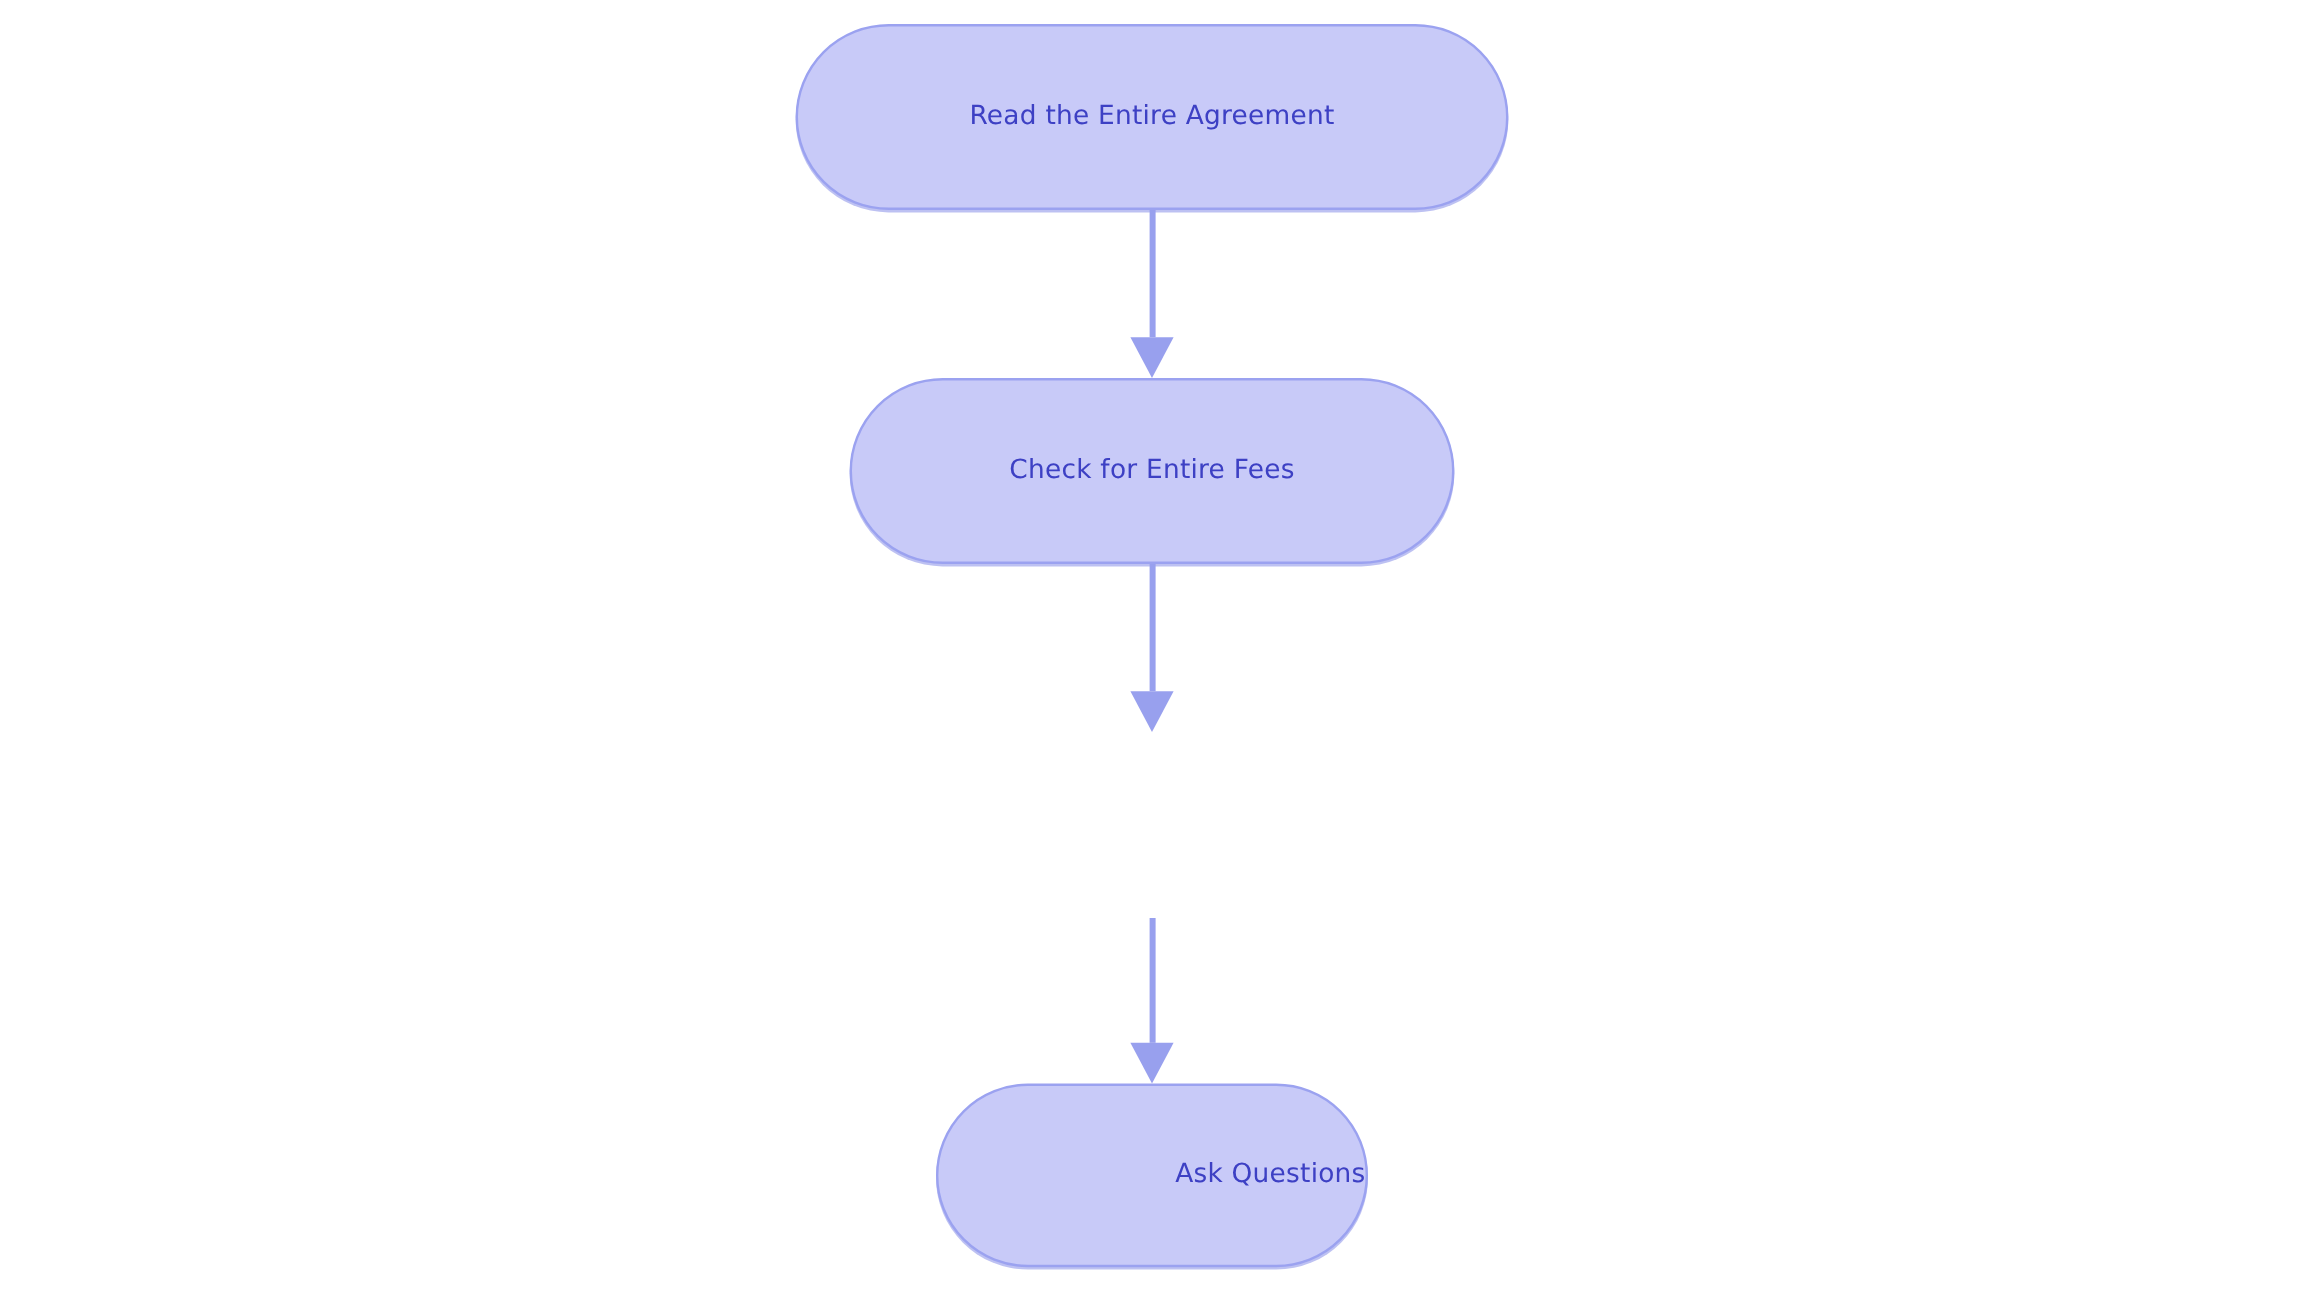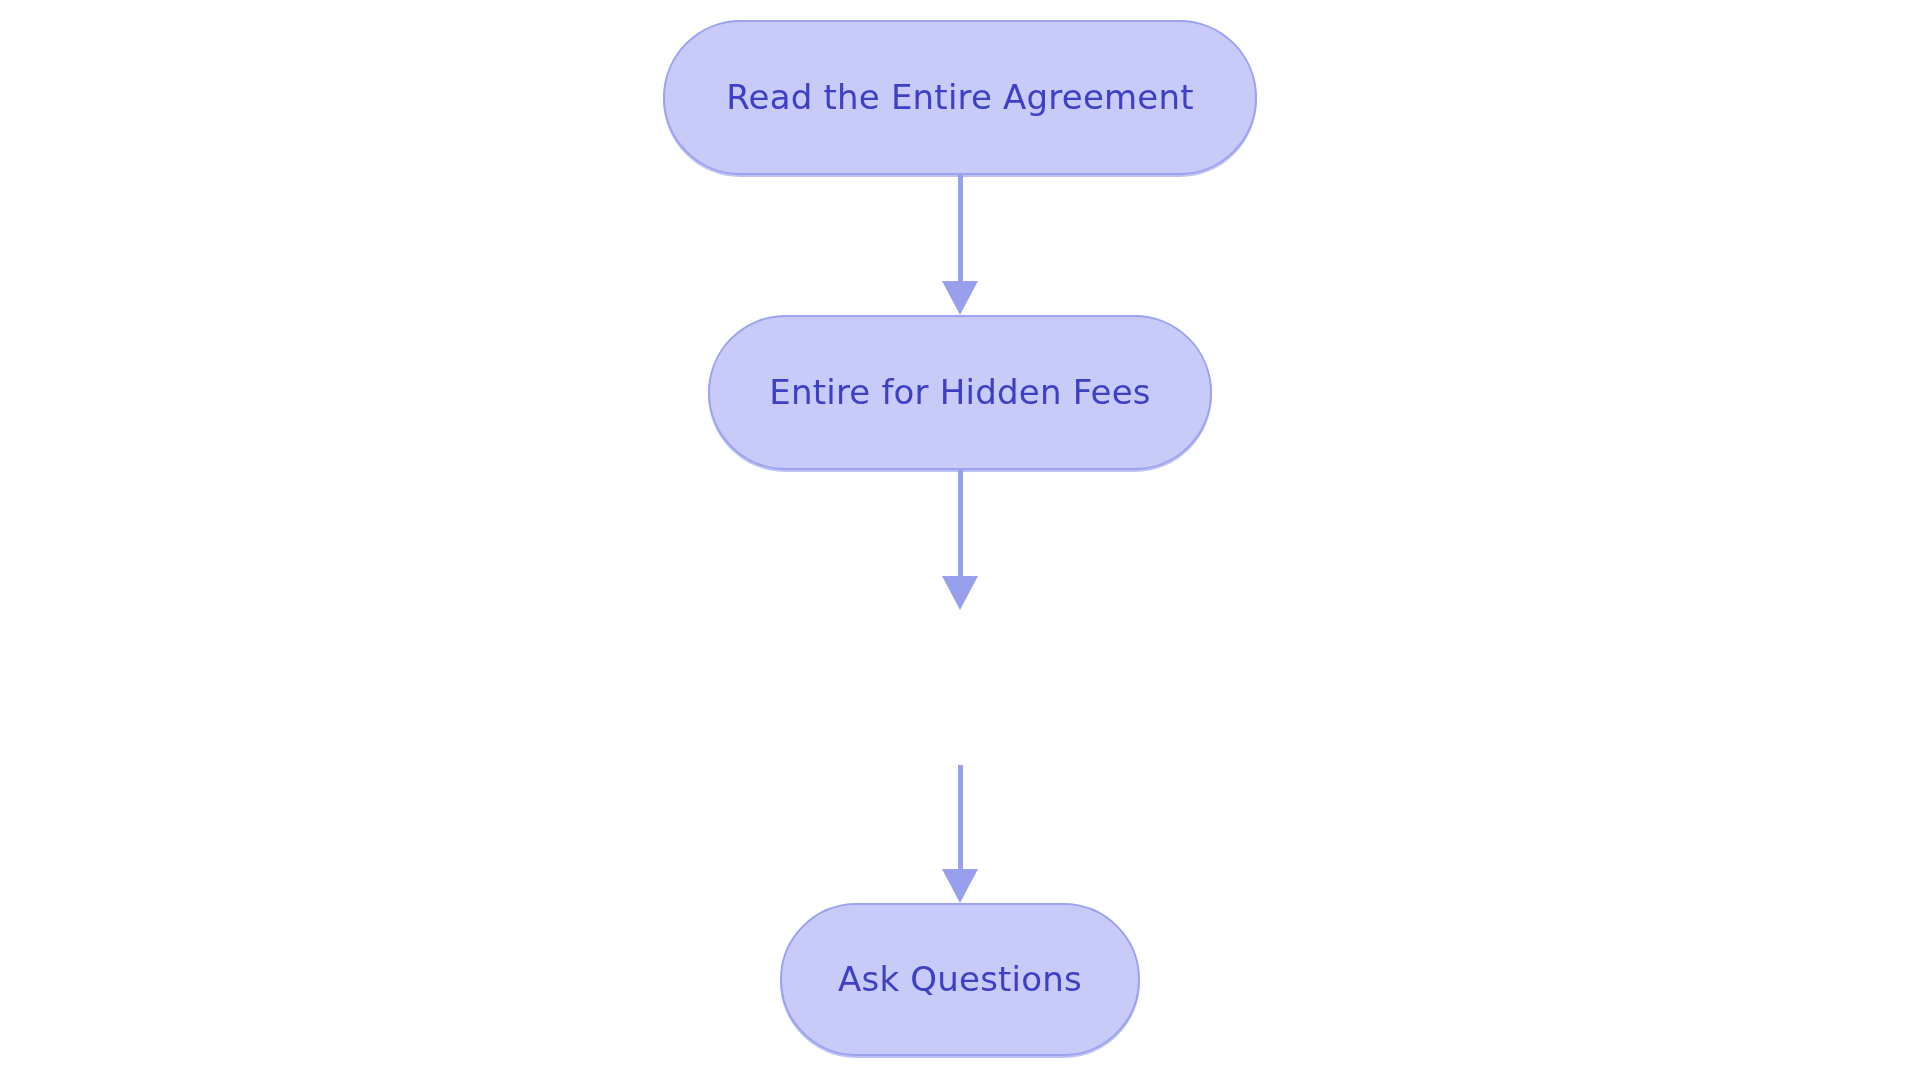--- a/index.html
+++ b/index.html
@@ -28,30 +28,30 @@
     display: flex;
     align-items: center;
     justify-content: center;
     background: var(--node-fill);
     border: 2px solid var(--node-border);
     border-radius: 78px;
     box-shadow: 0 2px 0 0 rgba(134, 142, 232, 0.55);
   }
   .node .label {
     color: var(--text);
-    font-size: 34px;
+    font-size: 22px;
     line-height: 1.2;
     text-align: center;
     white-space: nowrap;
     letter-spacing: 0.2px;
   }
   .node-1 { left: 663px; top: 20px;  width: 594px; height: 155px; }
   .node-2 { left: 708px; top: 315px; width: 504px; height: 155px; }
   .node-3 { left: 708px; top: 610px; width: 504px; height: 155px; }
-  .node-4 { left: 780px; top: 903px; width: 360px; height: 153px; }
+  .node-4 { left: 780px; top: 903px; width: 360px; height: 153px; justify-content: flex-end; }
 
   .arrow {
     position: absolute;
     left: 940px;
     width: 40px;
     display: flex;
     flex-direction: column;
     align-items: center;
   }
   .arrow-1 { top: 175px; height: 140px; }
@@ -78,21 +78,21 @@
   <div class="node node-1">
     <span class="label">Read the Entire Agreement</span>
   </div>
 
   <div class="arrow arrow-1">
     <div class="shaft"></div>
     <div class="head"></div>
   </div>
 
   <div class="node node-2">
-    <span class="label">Entire for Hidden Fees</span>
+    <span class="label">Check for Entire Fees</span>
   </div>
 
   <div class="arrow arrow-2">
     <div class="shaft"></div>
     <div class="head"></div>
   </div>
 
 
   <div class="arrow arrow-3">
     <div class="shaft"></div>

